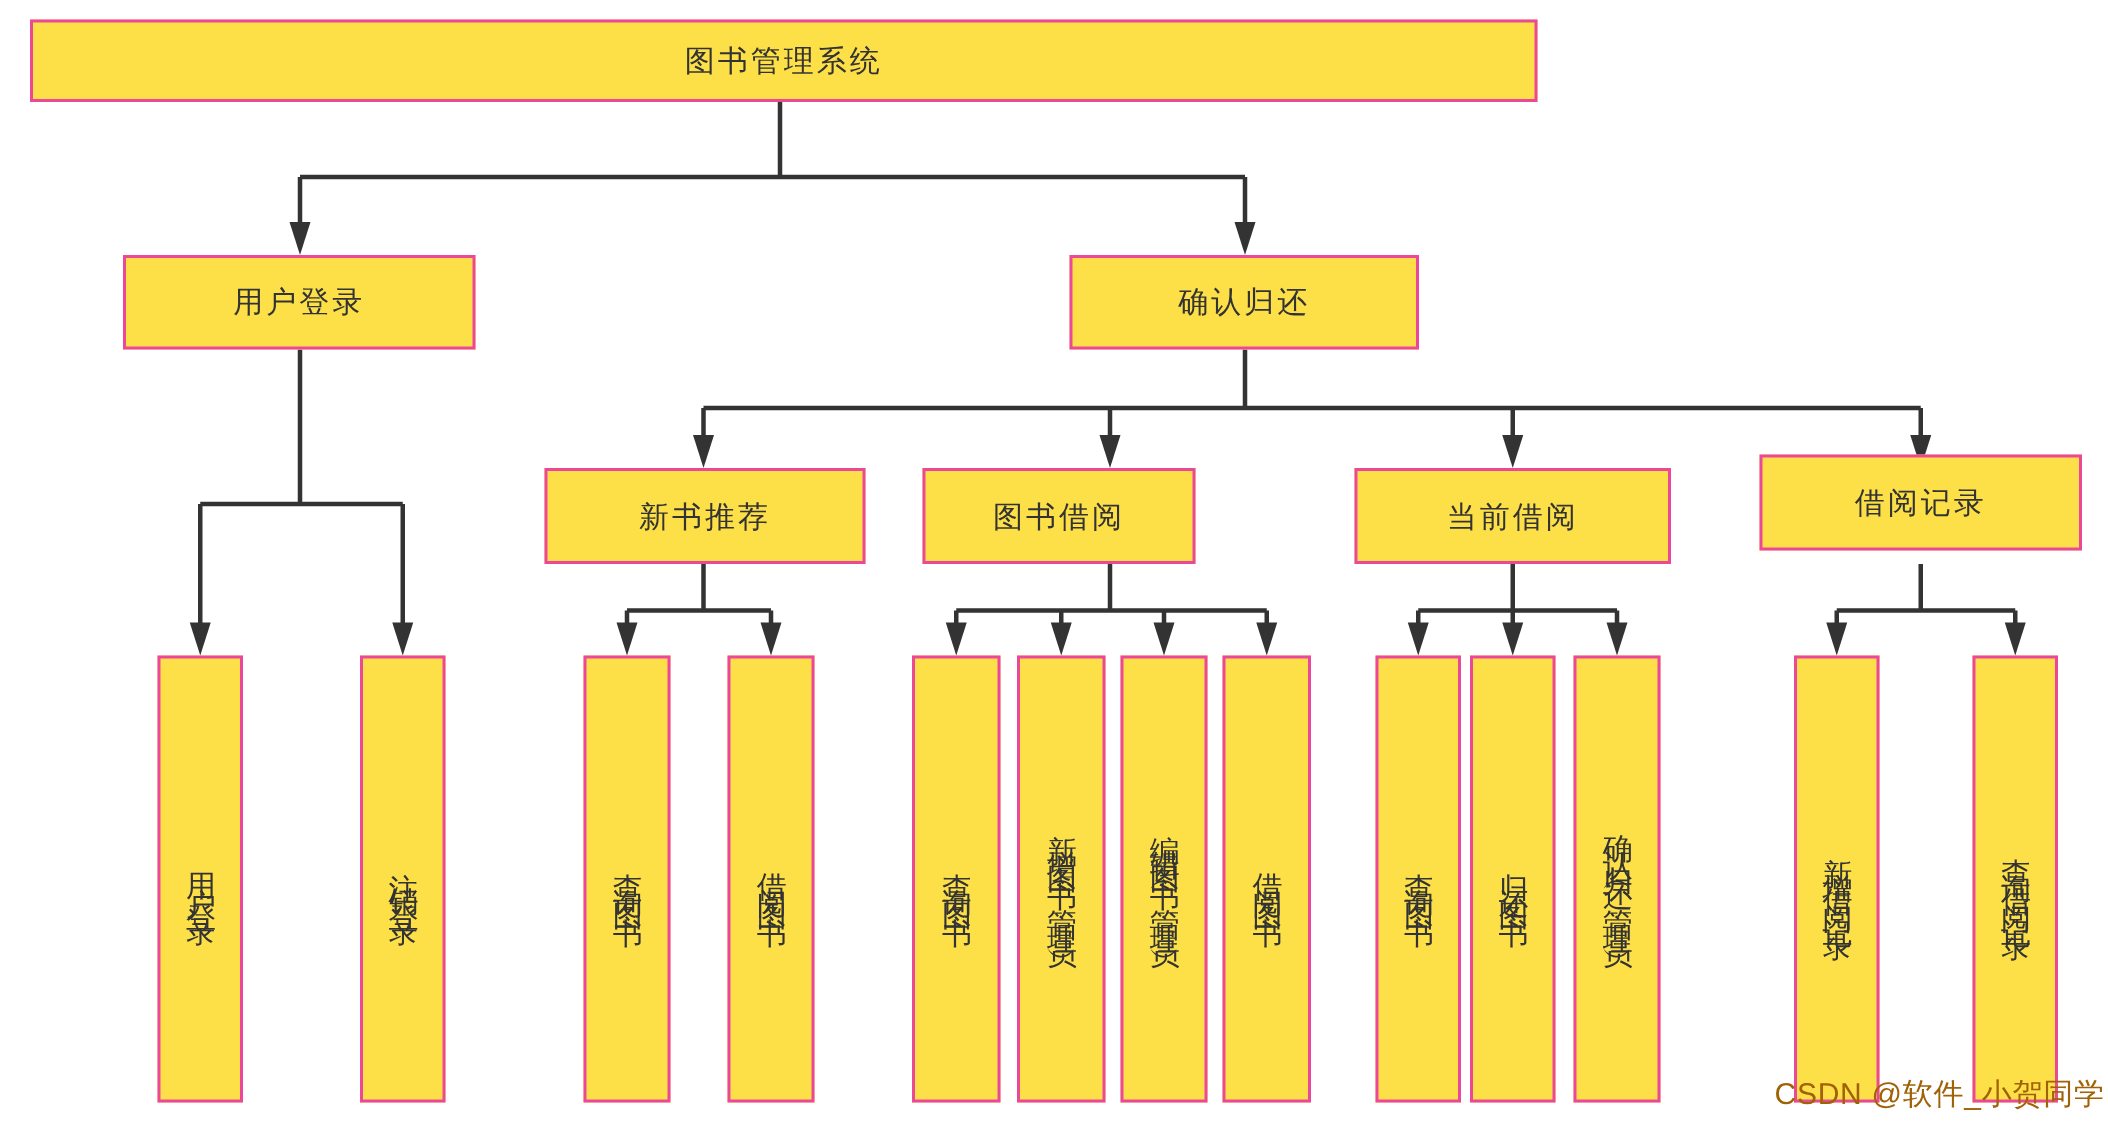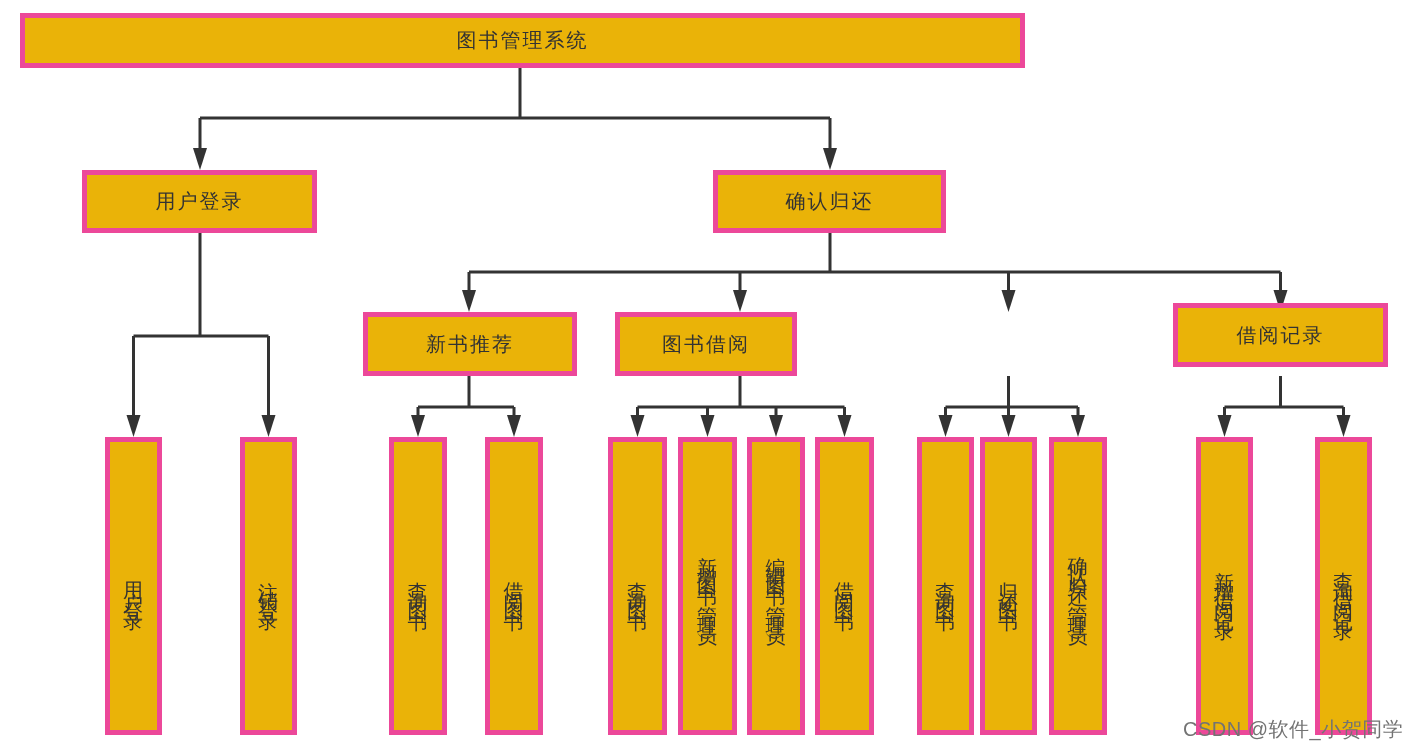--- a/index.html
+++ b/index.html
@@ -12,22 +12,22 @@
     overflow: hidden;
   }
   .wires {
     position: absolute;
     left: 0; top: 0;
     z-index: 1;
   }
   .node {
     position: absolute;
     box-sizing: border-box;
-    background: #eab308;
-    border: 5px solid #ec4899;
+    background: #fde047;
+    border: 2px solid #ec4899;
     display: flex;
     align-items: center;
     justify-content: center;
     color: #333333;
     font-size: 20px;
     letter-spacing: 2px;
     z-index: 2;
     white-space: nowrap;
   }
   .node.leaf { letter-spacing: 0; }
@@ -38,21 +38,21 @@
     line-height: 1;
     font-size: 20px;
     color: #333333;
   }
   .watermark {
     position: absolute;
     left: 1183px;
     top: 716px;
     z-index: 3;
     font-size: 20px;
-    color: #737373;
+    color: #a16207;
     letter-spacing: 0.5px;
     white-space: nowrap;
   }
   
   .n-root   { left: 20px;   top: 13px;  width: 1005px; height: 55px; }
   .n-login  { left: 82px;   top: 170px; width: 235px;  height: 63px; }
   .n-mgmt   { left: 713px;  top: 170px; width: 233px;  height: 63px; }
   .n-l3a    { left: 363px;  top: 312px; width: 214px;  height: 64px; }
   .n-l3b    { left: 615px;  top: 312px; width: 182px;  height: 64px; }
   .n-l3c    { left: 903px;  top: 312px; width: 211px;  height: 64px; }
@@ -110,20 +110,21 @@
     </g>
   </svg>
 
   <div class="node n-root">图书管理系统</div>
 
   <div class="node n-login">用户登录</div>
   <div class="node n-mgmt">确认归还</div>
 
   <div class="node n-l3a">新书推荐</div>
   <div class="node n-l3b">图书借阅</div>
+  <div class="node n-l3c">当前借阅</div>
   <div class="node n-l3d">借阅记录</div>
 
   <div class="node leaf n-g1l1">
     <span class="vlabel">用户登录</span>
   </div>
   <div class="node leaf n-g1l2">
     <span class="vlabel">注销登录</span>
   </div>
 
   <div class="node leaf n-g2l1">

